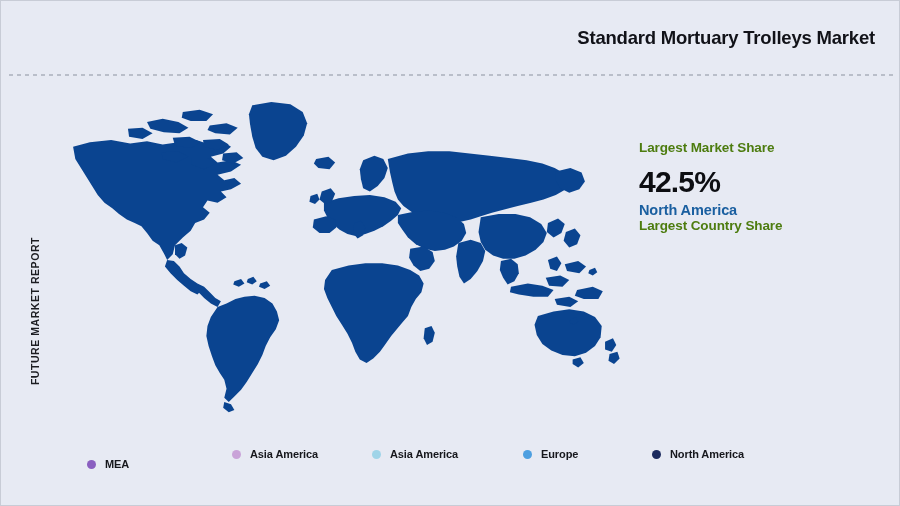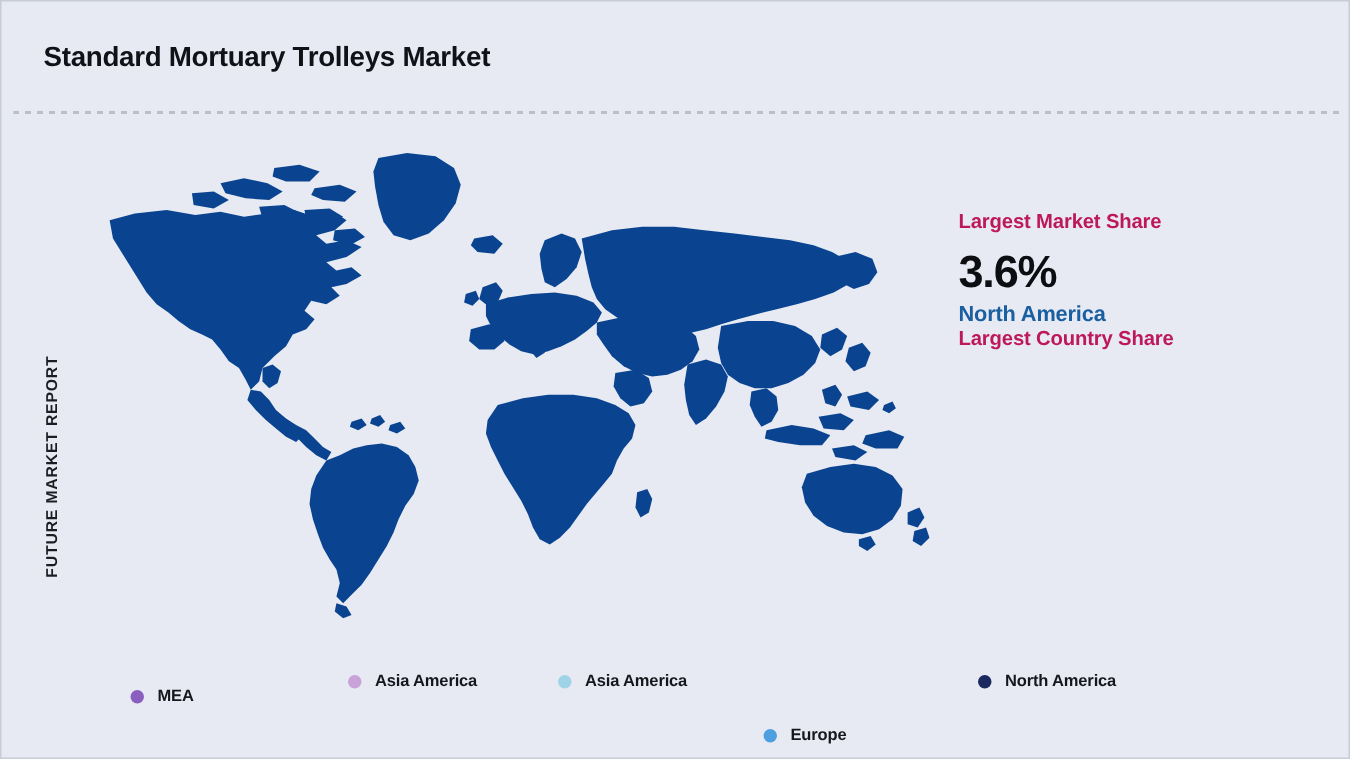--- a/index.html
+++ b/index.html
@@ -27,21 +27,21 @@
   
   .header {
     position: absolute;
     left: 0;
     top: 0;
     width: 900px;
     height: 74px;
     box-sizing: border-box;
     display: flex;
     align-items: center;
-    justify-content: space-between;
+    justify-content: flex-end;
     padding: 0 26px 0 28px;
   }
   .header-title {
     font-size: 18.5px;
     font-weight: bold;
     color: #111218;
     letter-spacing: -0.2px;
     white-space: nowrap;
   }
   .header-subtitle {
@@ -101,21 +101,21 @@
     position: absolute;
     left: 638px;
     top: 140px;
     width: 240px;
   }
   .stat-block + .stat-block {
   }
   .stat-label {
     font-size: 13.5px;
     font-weight: bold;
-    color: #be185d;
+    color: #4d7c0f;
     letter-spacing: -0.1px;
     line-height: 1.1;
   }
   .stat-value {
     font-size: 30px;
     font-weight: bold;
     color: #0d0e12;
     letter-spacing: -0.8px;
     line-height: 1.15;
     margin-top: 9px;
@@ -277,21 +277,21 @@
         <path d="M352 340 L364 336 L370 344 L360 350 L350 346 Z"></path>
         <path d="M306 336 L318 332 L324 340 L314 346 L304 342 Z"></path>
       </g>
     </svg>
   </div>
 
   <div class="stats">
 
     <div class="stat-block">
       <div class="stat-label">Largest Market Share</div>
-      <div class="stat-value">3.6%</div>
+      <div class="stat-value">42.5%</div>
       <div class="stat-region">North America</div>
     </div>
 
     <div class="stat-block">
       <div class="stat-label">Largest Country Share</div>
     </div>
 
   </div>
 
   <div class="legend">
@@ -304,21 +304,21 @@
     <div class="legend-item" style="left:145px; top:0px;">
       <span class="legend-dot" style="background:#c9a3d8;"></span>
       <span class="legend-text">Asia America</span>
     </div>
 
     <div class="legend-item" style="left:285px; top:0px;">
       <span class="legend-dot" style="background:#9fd4e8;"></span>
       <span class="legend-text">Asia America</span>
     </div>
 
-    <div class="legend-item" style="left:422px; top:0px;margin-top:36px;">
+    <div class="legend-item" style="left:436px; top:0px;">
       <span class="legend-dot" style="background:#4d9fe0;"></span>
       <span class="legend-text">Europe</span>
     </div>
 
     <div class="legend-item" style="left:565px; top:0px;">
       <span class="legend-dot" style="background:#1b2a5e;"></span>
       <span class="legend-text">North America</span>
     </div>
 
   </div>

